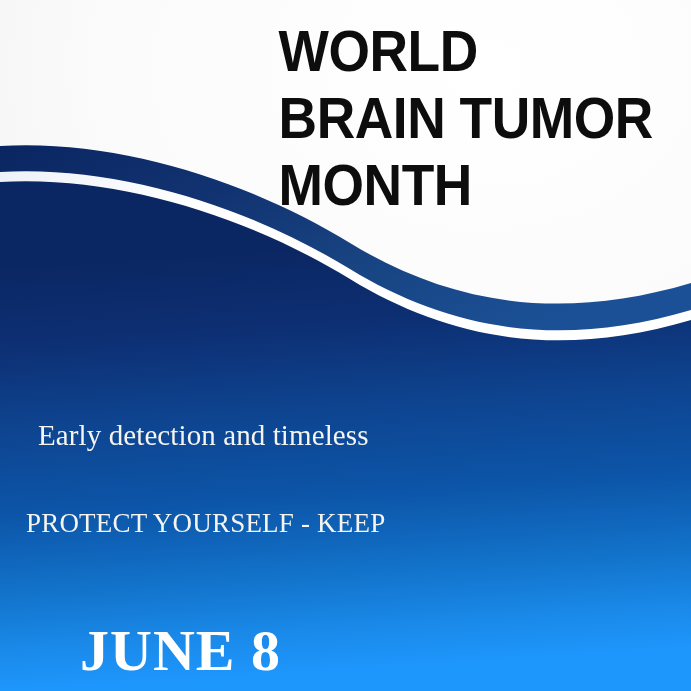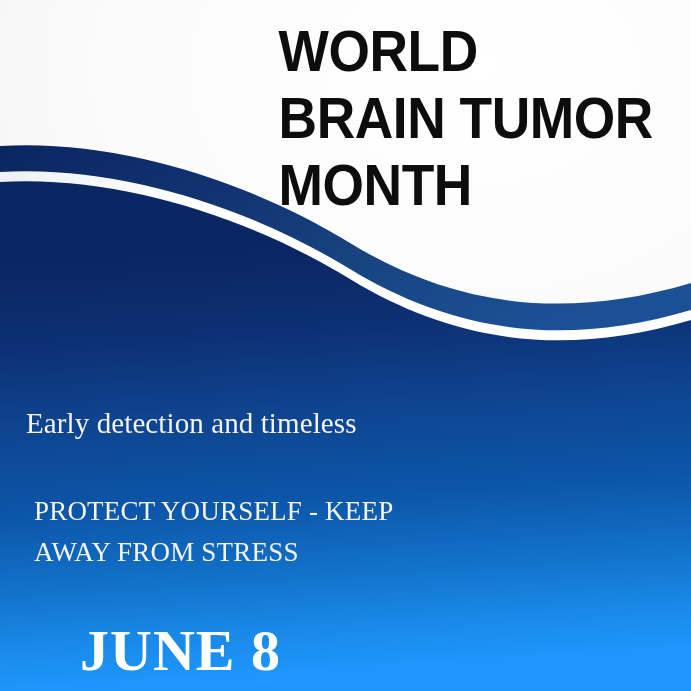--- a/index.html
+++ b/index.html
@@ -58,25 +58,25 @@
     left: 26px;
     top: 402px;
     width: 560px;
     color: #f6f4ef;
     font-family: "Liberation Serif", "DejaVu Serif", serif;
   }
   .copy .lead {
     font-size: 29px;
     line-height: 1.46;
     font-weight: 400;
-    margin: 0;
+    margin: 12px;
     letter-spacing: 0.1px;
   }
   .copy .slogan {
-    margin: 47px 0 0 8px;
+    margin: 47px 0 0 0;
     font-size: 27px;
     line-height: 1.5;
     font-weight: 400;
     letter-spacing: 0.2px;
   }
   .copy .slogan .sline { display: block; }
   .date {
     position: absolute;
     left: 34px;
     top: 622px;
@@ -145,19 +145,18 @@
     <span class="hl">BRAIN TUMOR</span>
     <span class="hl">MONTH</span>
   </div>
 
   <div class="copy">
     <p class="lead">
       <span>Early detection and timeless</span><br>
     </p>
     <p class="slogan">
       <span class="sline">PROTECT YOURSELF - KEEP</span>
-      <span class="sline">AWAY FROM STRESS</span>
     </p>
   </div>
 
   <div class="date">JUNE 8</div>
 
 </div>
 
 </body></html>

